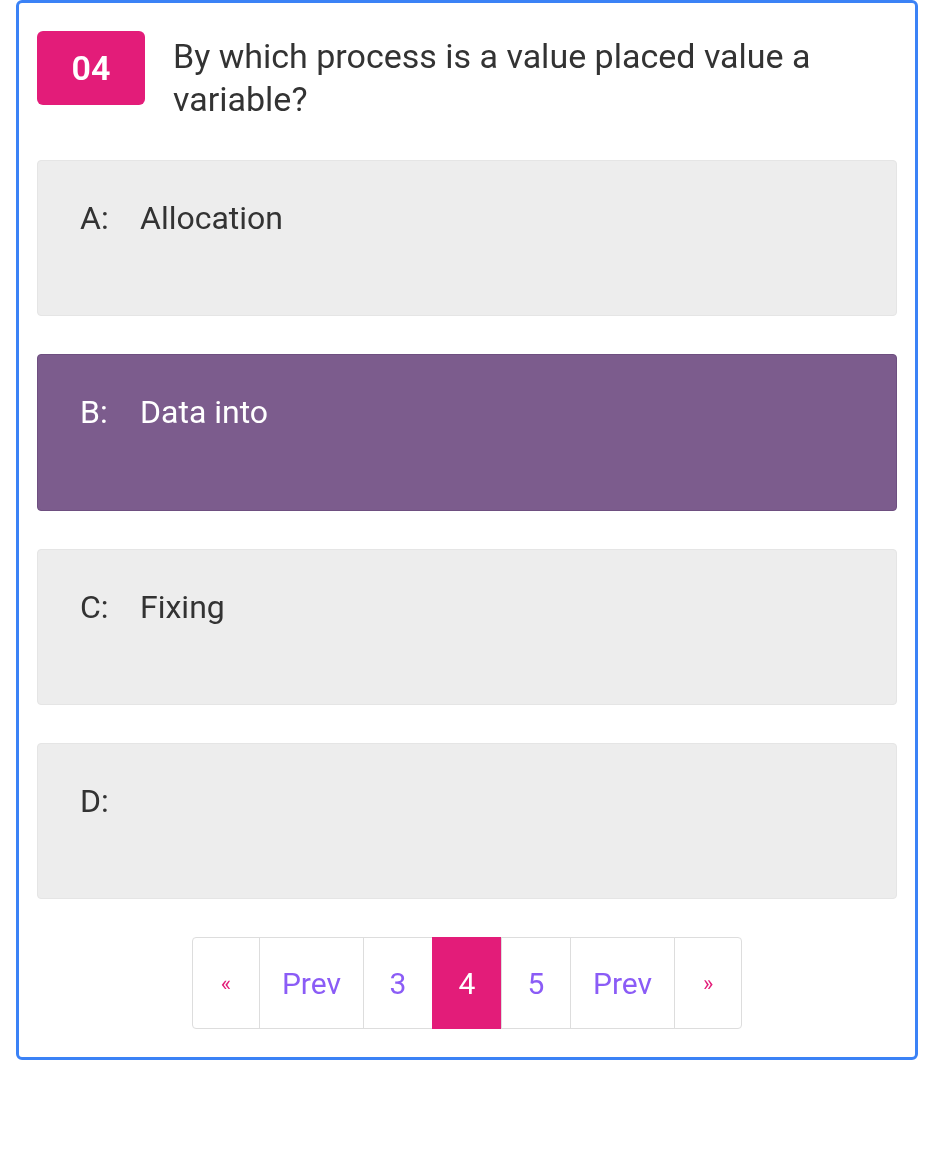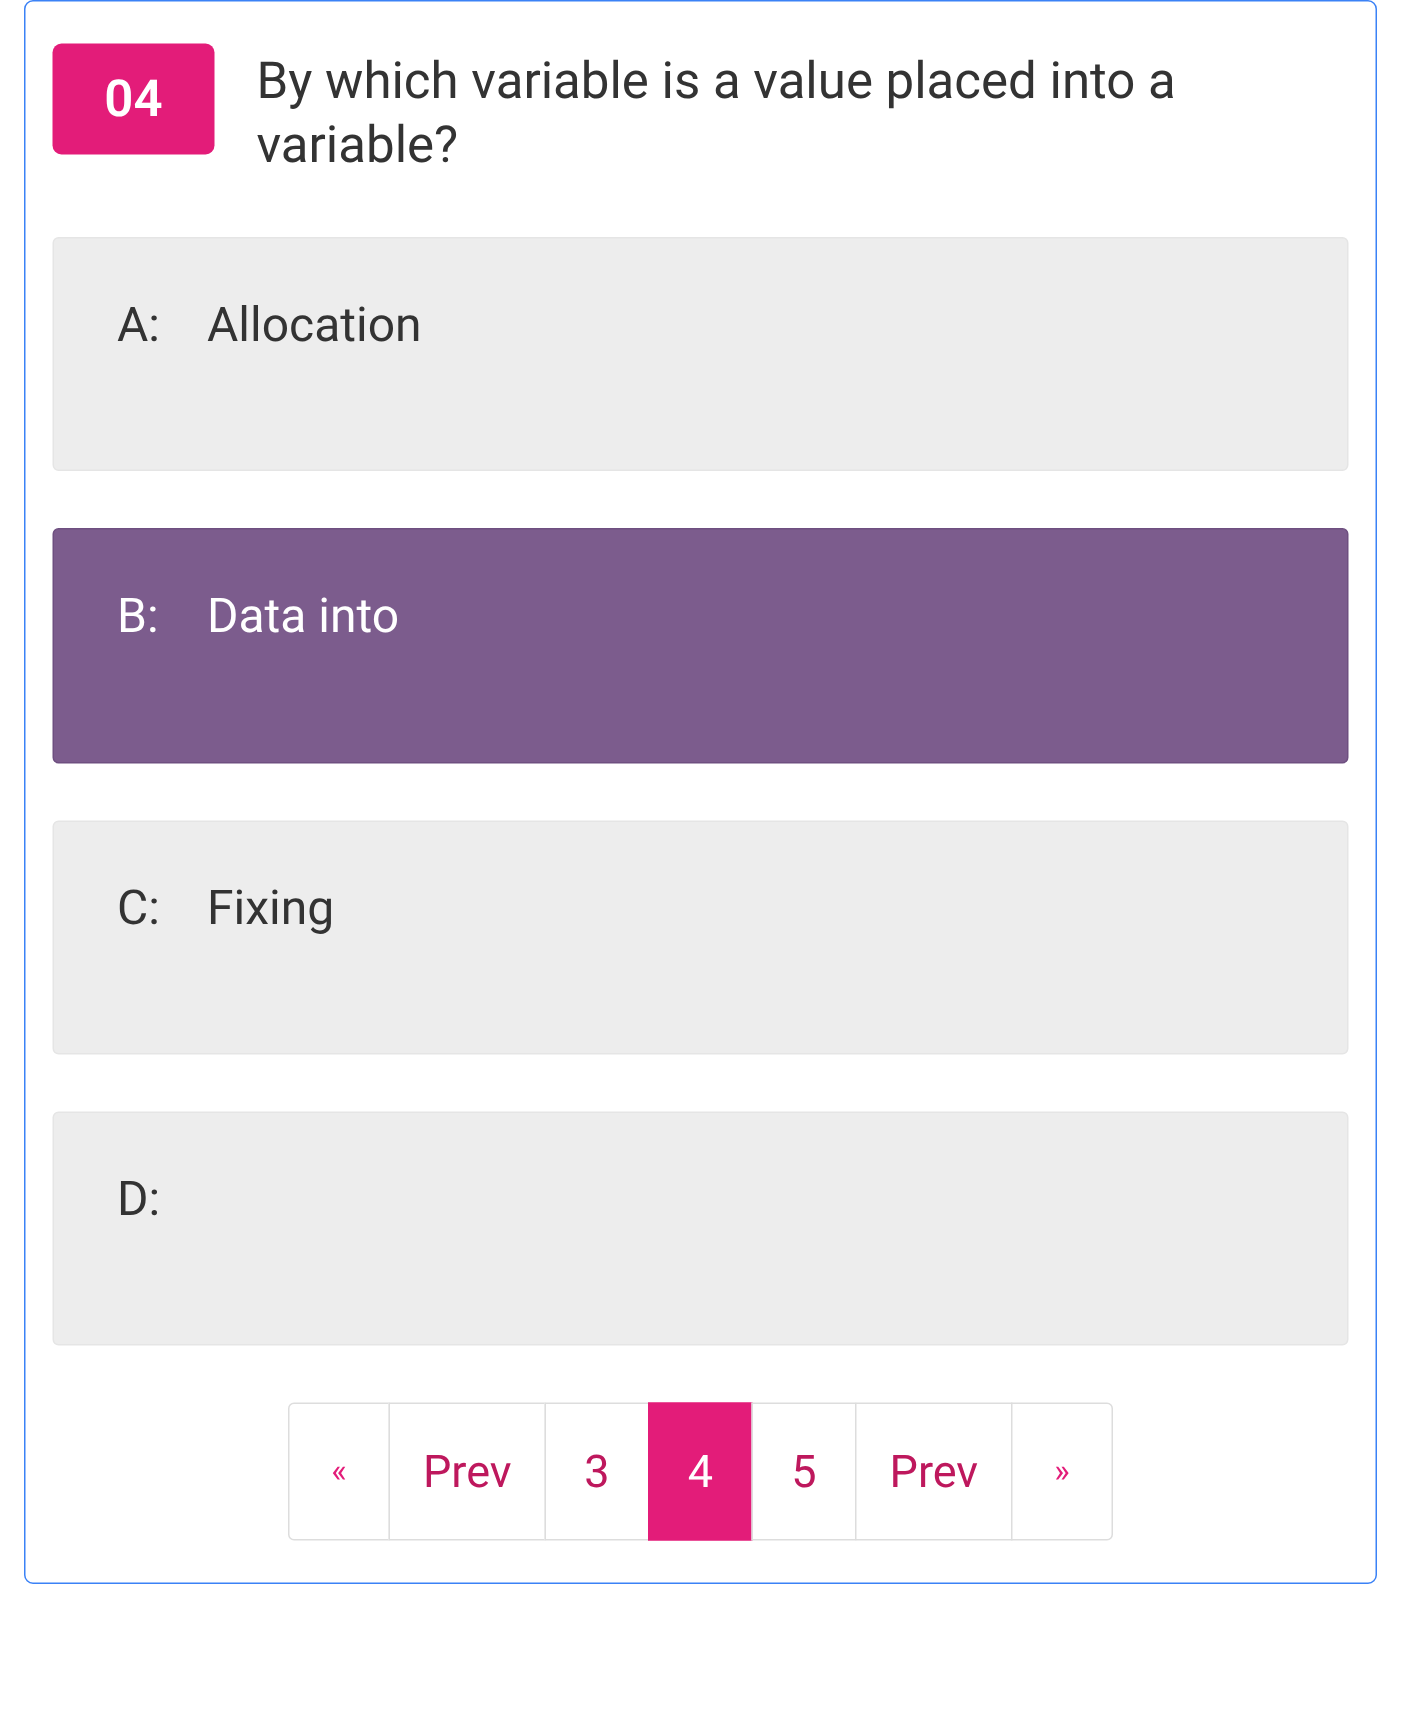--- a/index.html
+++ b/index.html
@@ -12,21 +12,21 @@
     align-items: flex-start;
   }
   .page {
     width: 934px;
     min-height: 1150px;
     background: #fff;
     position: relative;
   }
   .card {
     margin: 0 16px 0 16px;
-    border: 1px solid #3b82f6;
+    border: 3px solid #3b82f6;
     border-radius: 6px;
     background: #fff;
     padding: 12px 18px 28px 18px;
   }
   .qheader {
     display: flex;
     align-items: flex-start;
     gap: 28px;
     padding: 16px 0 10px 0;
   }
@@ -94,21 +94,21 @@
   }
   .pg-item {
     border: 1px solid #ddd;
     margin-left: -1px;
     min-width: 70px;
     height: 92px;
     display: flex;
     align-items: center;
     justify-content: center;
     font-size: 30px;
-    color: #be185d;
+    color: #8b5cf6;
     background: #fff;
     cursor: pointer;
     padding: 0 22px;
   }
   .pg-item:first-child { margin-left: 0; border-top-left-radius: 4px; border-bottom-left-radius: 4px; }
   .pg-item:last-child  { border-top-right-radius: 4px; border-bottom-right-radius: 4px; }
   .pg-item.current {
     background: #e31c79;
     color: #fff;
     border-color: #e31c79;
@@ -116,21 +116,21 @@
   .pg-item.arrow { font-size: 22px; color: #e31c79; min-width: 68px; padding: 0; }
 </style>
 </head>
 <body>
 
 <div class="page">
   <div class="card">
 
     <div class="qheader">
       <div class="qnum">04</div>
-      <div class="qtext">By which variable is a value placed into a variable?</div>
+      <div class="qtext">By which process is a value placed value a variable?</div>
     </div>
 
     <div class="options" id="options">
         <div class="option">
           <span class="opt-letter">A:</span>
           <span class="opt-text">Allocation</span>
         </div>
         <div class="option selected">
           <span class="opt-letter">B:</span>
           <span class="opt-text">Data into</span>

